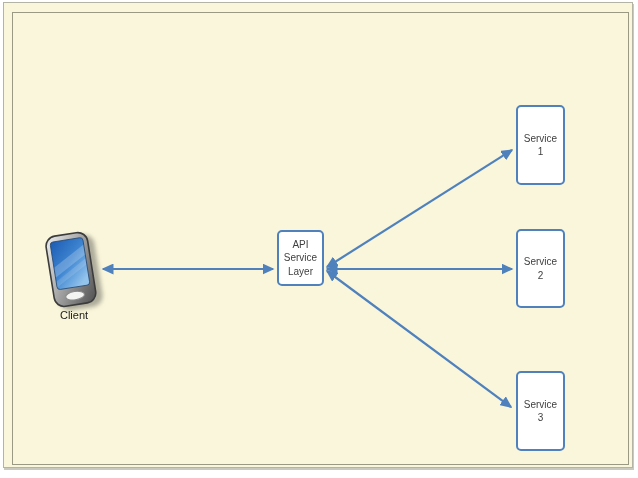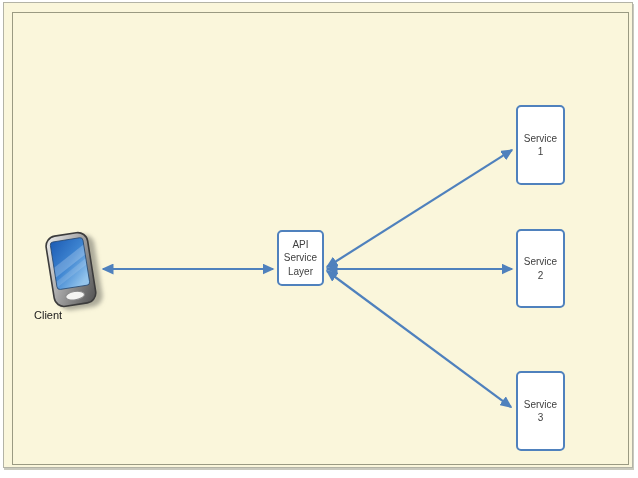--- a/index.html
+++ b/index.html
@@ -50,21 +50,21 @@
   .node-s1  { left: 512px; top: 102px; width: 49px; height: 80px; }
   .node-s2  { left: 512px; top: 226px; width: 49px; height: 79px; }
   .node-s3  { left: 512px; top: 368px; width: 49px; height: 80px; }
   .client-icon {
     position: absolute; left: 38px; top: 228px;
     width: 58px; height: 78px;
     filter: drop-shadow(6px 3px 2px rgba(110,110,100,0.55));
   }
   .client-label {
     position: absolute; left: 30px; top: 306px; width: 80px;
-    text-align: left;
+    text-align: center;
     font-size: 11px; color: #1a1a1a;
   }
 </style>
 </head>
 <body>
 
 <div class="slide">
   <div class="inner-frame"></div>
 
 

